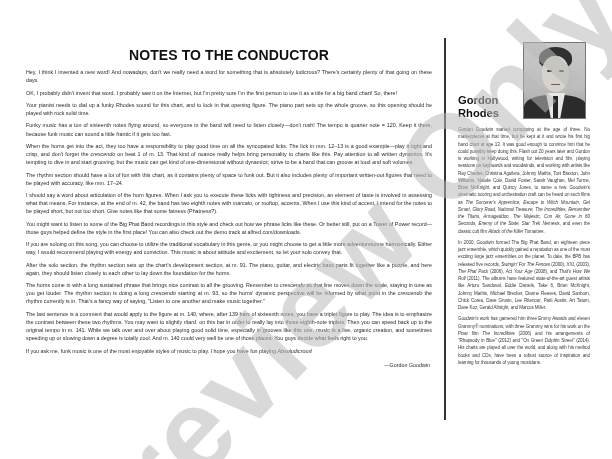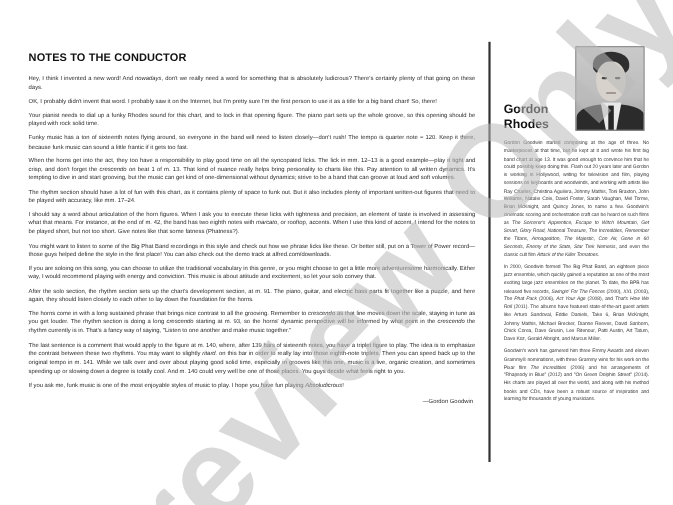--- a/index.html
+++ b/index.html
@@ -5,21 +5,21 @@
   html, body { margin: 0; padding: 0; }
   body {
     width: 612px; height: 459px; overflow: hidden; position: relative;
     background: #ffffff; color: #222;
     font-family: "Liberation Sans", sans-serif;
   }
   .page { position: absolute; left: 0; top: 0; width: 612px; height: 459px; }
 
   .title {
     position: absolute; left: 26px; width: 406px; top: 47px;
-    font-weight: bold; font-size: 10px; letter-spacing: 0.1px;
+    text-align: center; font-weight: bold; font-size: 14px; letter-spacing: 0.1px;
     color: #111;
   }
 
   .main {
     position: absolute; left: 26px; top: 68px; width: 406px;
     font-size: 5.35px; line-height: 8.15px; text-align: justify; color: #2a2a2a;
   }
   .main p { margin: 0 0 4.2px 0; }
   .main p .em { font-style: italic; }
   .signature { text-align: right; margin-top: 6px !important; padding-right: 2px; }

